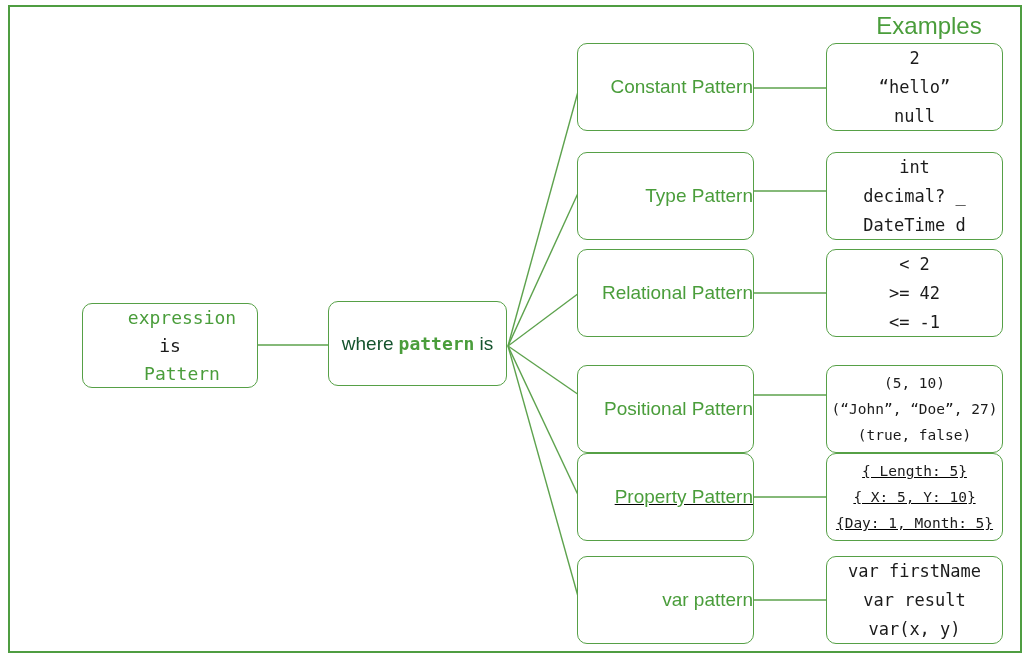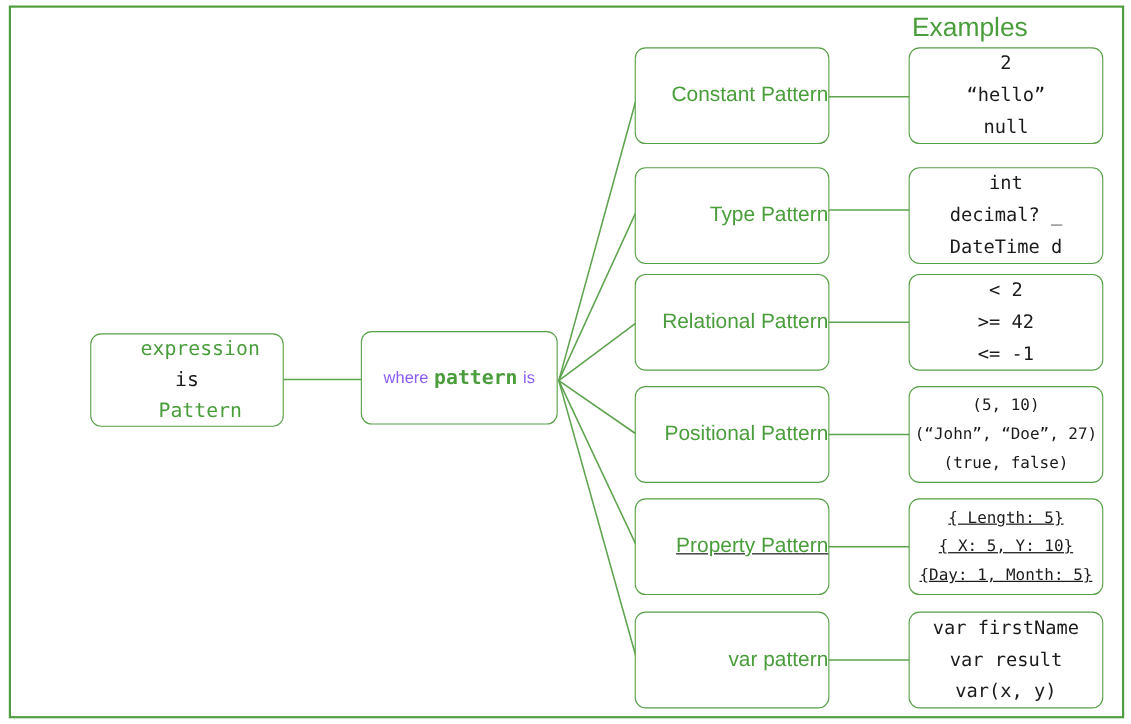--- a/index.html
+++ b/index.html
@@ -28,46 +28,46 @@
     display:flex;flex-direction:column;
     align-items:center;justify-content:center;
     text-align:center;
   }
   .root-box{left:82px;top:303px;width:176px;height:85px;}
   .root-box .rline{line-height:28px;font-family:"DejaVu Sans Mono","Liberation Mono",monospace;font-size:18px;}
   .green-code{color:#4a9d3b;margin-left:24px;}
   .black-code{color:#1b1b1b;}
 
   .where-box{left:328px;top:301px;width:179px;height:85px;flex-direction:row;gap:5px;}
-  .where-box .plain{font-size:15px;color:#8b5cf6;}
+  .where-box .plain{font-size:19px;color:#14532d;}
   .where-box .kw{
     font-family:"DejaVu Sans Mono","Liberation Mono",monospace;
     font-weight:bold;font-size:18px;color:#4a9d3b;
   }
 
   .pbox{left:577px;width:177px;height:88px;align-items:flex-end;}
   .pbox .plabel{font-size:19px;color:#4a9d3b;}
 
   .ebox{left:826px;width:177px;height:88px;}
   .ebox .eline{
     font-family:"DejaVu Sans Mono","Liberation Mono",monospace;
     font-size:17px;line-height:29px;color:#1b1b1b;white-space:pre;
   }
   .ebox.small .eline{font-size:14.5px;line-height:26px;}
 
   .row-top-0{top:43px;}
   .row-top-1{top:152px;}
   .row-top-2{top:249px;}
-  .row-top-3{top:351px;}
+  .row-top-3{top:365px;}
   .row-top-4{top:453px;text-decoration:underline;}
   .row-top-5{top:556px;}
 
   .examples-title{
     position:absolute;left:829px;top:12px;width:200px;
-    font-size:24px;color:#4a9d3b;z-index:2;
+    text-align:center;font-size:24px;color:#4a9d3b;z-index:2;
   }
 </style>
 </head>
 <body>
 
 <div class="stage">
 
   <div class="outer-frame"></div>
 
   <svg class="connectors" width="1028" height="658" viewBox="0 0 1028 658">

